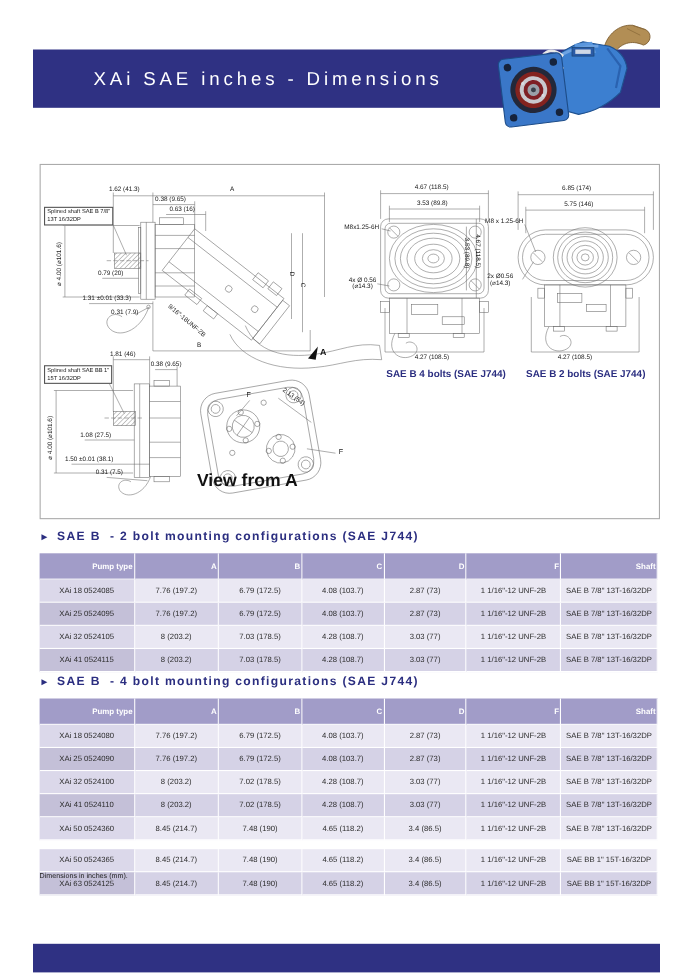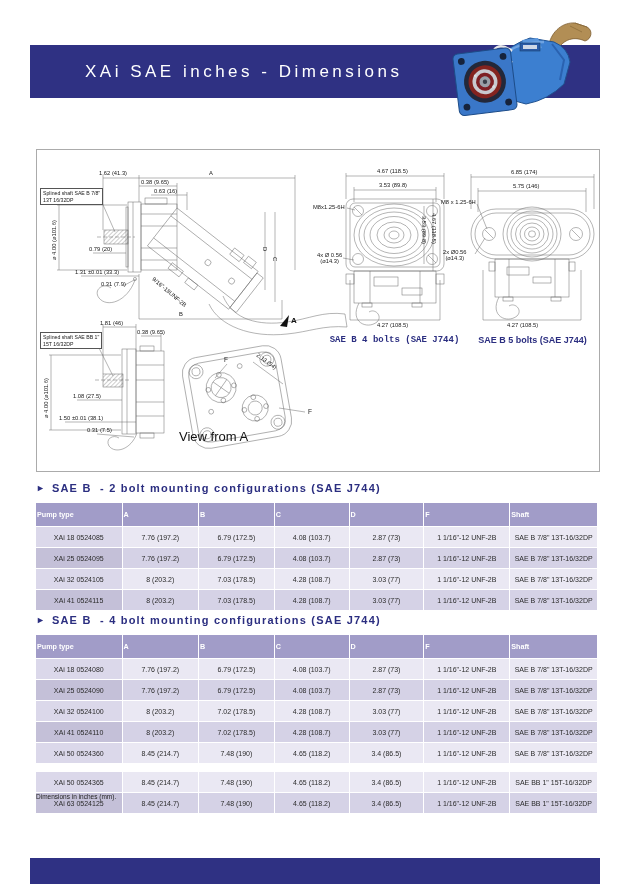--- a/index.html
+++ b/index.html
@@ -11,31 +11,31 @@
              font-size:17px;letter-spacing:3.5px;font-weight:400;white-space:nowrap;}
   .pump-photo{position:absolute;left:452px;top:18px;width:156px;height:104px;}
   
   .panel{position:absolute;left:36px;top:149px;width:562px;height:321px;background:#fff;
          border:1px solid #ababab;}
   .dl{position:absolute;font-size:5.8px;color:#1a1a1a;white-space:nowrap;line-height:1.1;}
   .rot-ccw{transform:rotate(-90deg);transform-origin:0 0;}
   .rot-cw{transform:rotate(90deg);transform-origin:0 0;}
   .note{border:0.5px solid #555;padding:1px 2px;font-size:5.2px;line-height:1.25;background:#fff;}
   .cap{position:absolute;font-weight:bold;font-size:9px;color:#2b2e80;text-align:center;white-space:nowrap;}
-  .viewcap{position:absolute;font-weight:normal;font-size:13px;color:#111;white-space:nowrap;}
+  .viewcap{position:absolute;font-weight:bold;font-size:16px;color:#111;white-space:nowrap;}
   .varrow{position:absolute;font-weight:bold;font-size:8px;color:#111;}
   
   .sec{position:absolute;left:36px;display:flex;align-items:center;gap:7px;}
   .sec .tri{color:#2b2e80;font-size:9px;}
   .sec .st{color:#2b2e80;font-weight:bold;font-size:11px;letter-spacing:1.2px;white-space:nowrap;}
   
   table.dim{position:absolute;left:36px;width:562px;border-collapse:separate;border-spacing:0;
             table-layout:fixed;font-size:7px;color:#2b2b2b;}
   table.dim th{background:#a19cc8;color:#fff;font-weight:bold;height:21px;font-size:7.2px;
-               border-right:1px solid #fff;border-bottom:1px solid #fff;text-align:left;}
+               border-right:1px solid #fff;border-bottom:1px solid #fff;text-align:right;}
   table.dim td{height:18px;text-align:center;border-right:1px solid #fff;border-bottom:1px solid #fff;}
   table.dim tr.light td{background:#eae8f3;}
   table.dim tr.light td:first-child{background:#dbd8ea;}
   table.dim tr.dark td{background:#d5d2e6;}
   table.dim tr.dark td:first-child{background:#c4c0d8;}
   table.dim tr.gap td{background:#fff;height:6px;border:none;}
   .footnote{position:absolute;left:36px;top:793px;font-size:6.5px;color:#222;}
   .foot-bar{position:absolute;left:30px;top:858px;width:570px;height:26px;background:#2f3183;}
   svg{display:block;}
 </style>
@@ -313,31 +313,31 @@
   <div class="dl" style="left:340px;top:18px;">4.67 (118.5)</div>
   <div class="dl" style="left:342px;top:32px;">3.53 (89.8)</div>
   <div class="dl" style="left:276px;top:54px;">M8x1.25-6H</div>
   <div class="dl" style="left:280px;top:102px;text-align:center;">
     <div>4x Ø 0.56</div>
     <div>(⌀14.3)</div>
   </div>
   <div class="dl rot-cw" style="left:390px;top:66px;">3.53 (89.8)</div>
   <div class="dl rot-cw" style="left:400px;top:63px;">4.67 (118.5)</div>
   <div class="dl" style="left:340px;top:172px;">4.27 (108.5)</div>
-  <div class="cap" style="left:280px;top:185px;width:155px;font-family:Liberation Mono, monospace;">SAE B 4 bolts (SAE J744)</div>
+  <div class="cap" style="left:291px;top:185px;width:155px;">SAE B 4 bolts (SAE J744)</div>
 
   <div class="dl" style="left:474px;top:19px;">6.85 (174)</div>
   <div class="dl" style="left:476px;top:33px;">5.75 (146)</div>
   <div class="dl" style="left:404px;top:49px;">M8 x 1.25-6H</div>
   <div class="dl" style="left:406px;top:99px;text-align:center;">
     <div>2x Ø0.56</div>
     <div>(⌀14.3)</div>
   </div>
   <div class="dl" style="left:470px;top:172px;">4.27 (108.5)</div>
-  <div class="cap" style="left:428px;top:185px;width:135px;">SAE B 5 bolts (SAE J744)</div>
+  <div class="cap" style="left:428px;top:185px;width:135px;">SAE B 2 bolts (SAE J744)</div>
 </div>
 
 <div class="sec" style="top:482px;">
   <span class="tri">►</span>
   <span class="st">SAE B&nbsp; - 2 bolt mounting configurations (SAE J744)</span>
 </div>
 <table class="dim" style="top:503px;">
   <colgroup>
     <col style="width:15.4%">
       <col style="width:13.6%">

